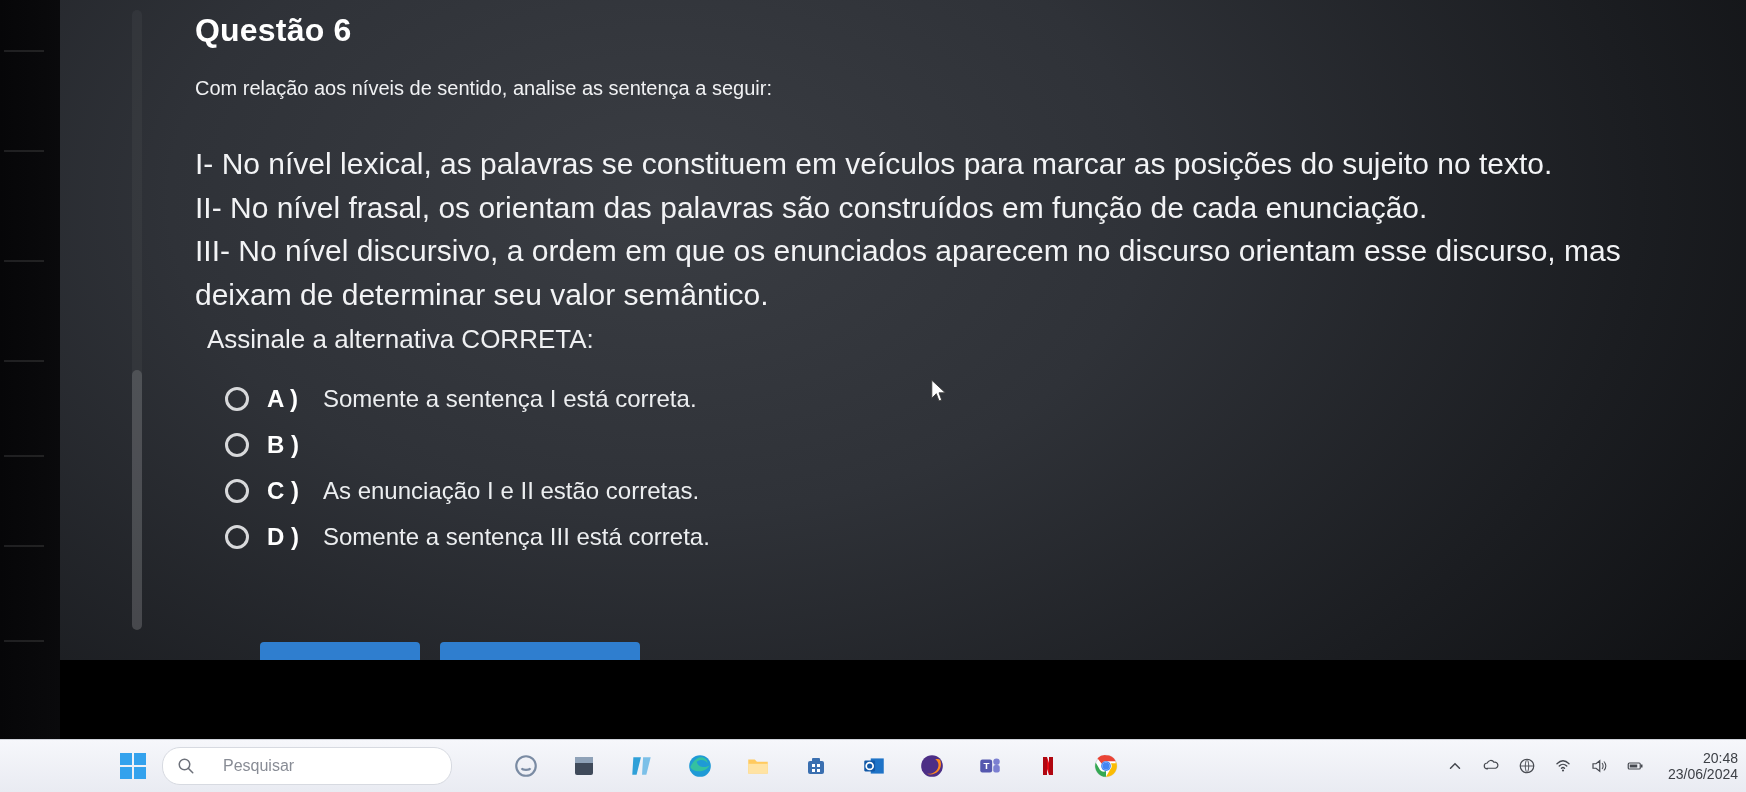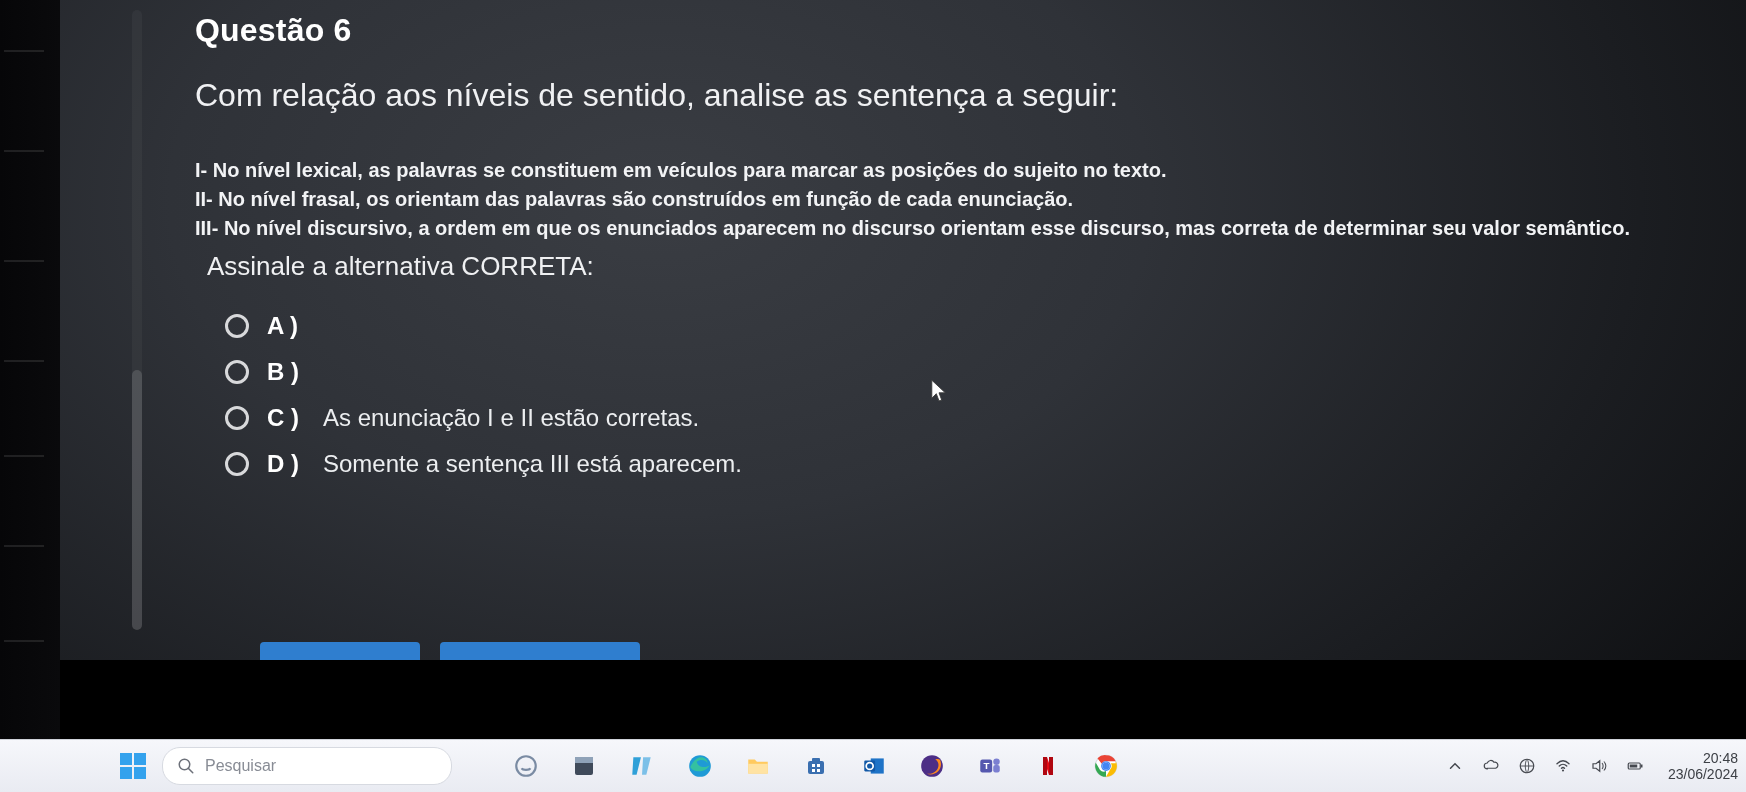--- a/index.html
+++ b/index.html
@@ -49,28 +49,28 @@
     right: 40px;
   }
   .q-title {
     font-size: 32px;
     font-weight: 700;
     color: #ffffff;
     margin: 0 0 28px 0;
     letter-spacing: 0.2px;
   }
   .q-intro {
-    font-size: 32px;
+    font-size: 20px;
     font-weight: 500;
     color: #f0f1f3;
     margin: 0 0 42px 0;
   }
   .stmt {
-    font-size: 20px;
-    font-weight: 700;
+    font-size: 30px;
+    font-weight: 400;
     color: #f2f3f5;
     line-height: 1.45;
     margin: 0;
   }
   .prompt {
     font-size: 26px;
     font-weight: 500;
     color: #eff0f2;
     margin: 8px 0 30px 12px;
   }
@@ -165,21 +165,21 @@
     display: flex;
     align-items: center;
     width: 260px;
     height: 36px;
     margin-left: 10px;
     padding: 0 14px;
     border-radius: 18px;
     background: #ffffff;
     border: 1px solid #d7dae1;
     color: #7b7f88;
-    gap: 10px;
+    gap: 28px;
   }
   .searchbox span.ph {
     font-size: 16px;
     color: #888c95;
   }
   .tb-center {
     display: flex;
     align-items: center;
     gap: 30px;
     margin-left: 60px;
@@ -249,46 +249,47 @@
   </div>
 
   <div class="content">
 
     <h1 class="q-title">Questão 6</h1>
 
     <p class="q-intro">Com relação aos níveis de sentido, analise as sentença a seguir:</p>
 
     <p class="stmt">I- No nível lexical, as palavras se constituem em veículos para marcar as posições do sujeito no texto.</p>
     <p class="stmt">II- No nível frasal, os orientam das palavras são construídos em função de cada enunciação.</p>
-    <p class="stmt">III- No nível discursivo, a ordem em que os enunciados aparecem no discurso orientam esse discurso, mas correta de determinar seu valor semântico.</p>
+    <p class="stmt">III- No nível discursivo, a ordem em que os enunciados aparecem no discurso orientam esse discurso, mas deixam de determinar seu valor semântico.</p>
 
     <p class="prompt">Assinale a alternativa CORRETA:</p>
 
     <div class="options">
 
       <div class="opt">
         <span class="opt-radio"></span>
         <span class="opt-letter">A )</span>
+        <span class="opt-text">Somente a sentença I está correta.</span>
       </div>
 
       <div class="opt">
         <span class="opt-radio"></span>
         <span class="opt-letter">B )</span>
       </div>
 
       <div class="opt">
         <span class="opt-radio"></span>
         <span class="opt-letter">C )</span>
         <span class="opt-text">As enunciação I e II estão corretas.</span>
       </div>
 
       <div class="opt">
         <span class="opt-radio"></span>
         <span class="opt-letter">D )</span>
-        <span class="opt-text">Somente a sentença III está aparecem.</span>
+        <span class="opt-text">Somente a sentença III está correta.</span>
       </div>
 
     </div>
   </div>
 
   <svg class="cursor" viewBox="0 0 20 28">
     <path d="M2 2 L2 22 L7 17 L10 25 L13 24 L10 16 L17 16 Z" fill="#ffffff" stroke="#3a3a3a" stroke-width="1"></path>
   </svg>
 
   <div class="blue-stub stub1"></div>

